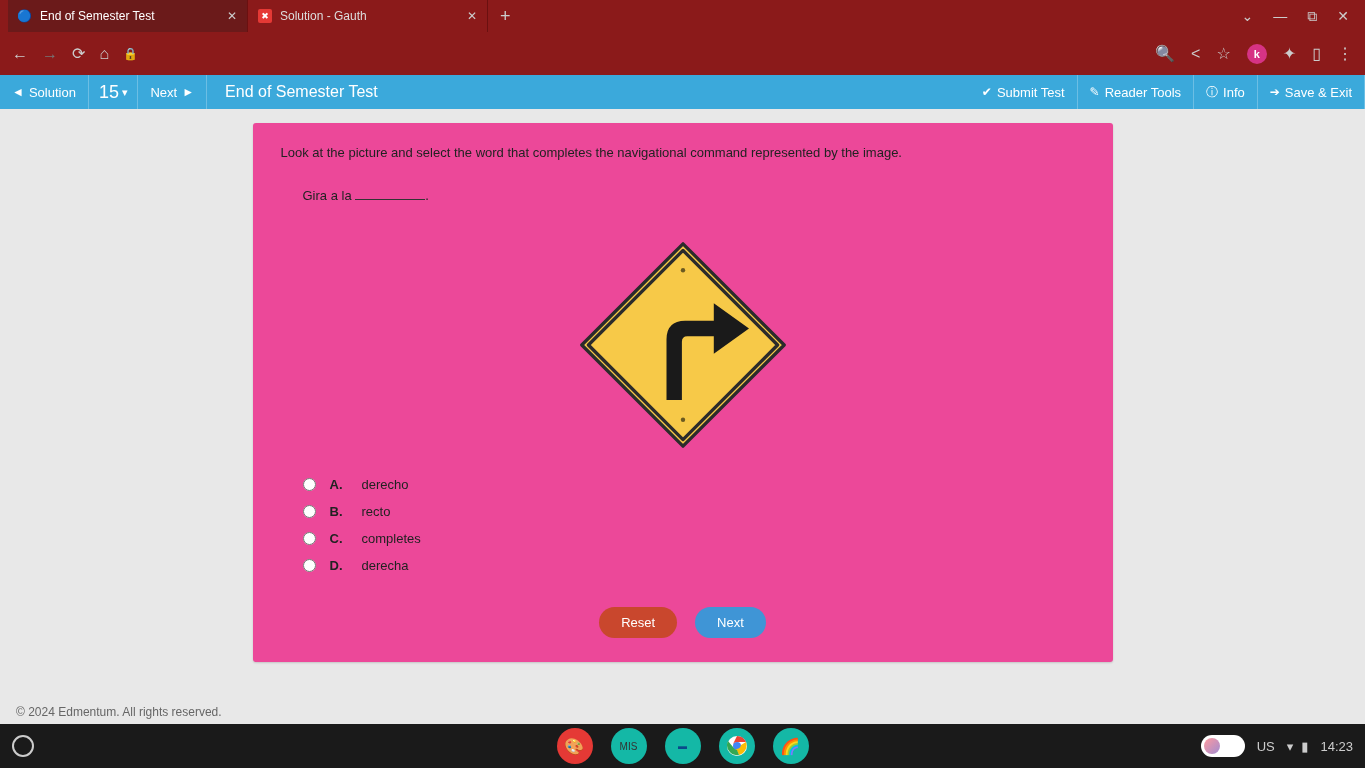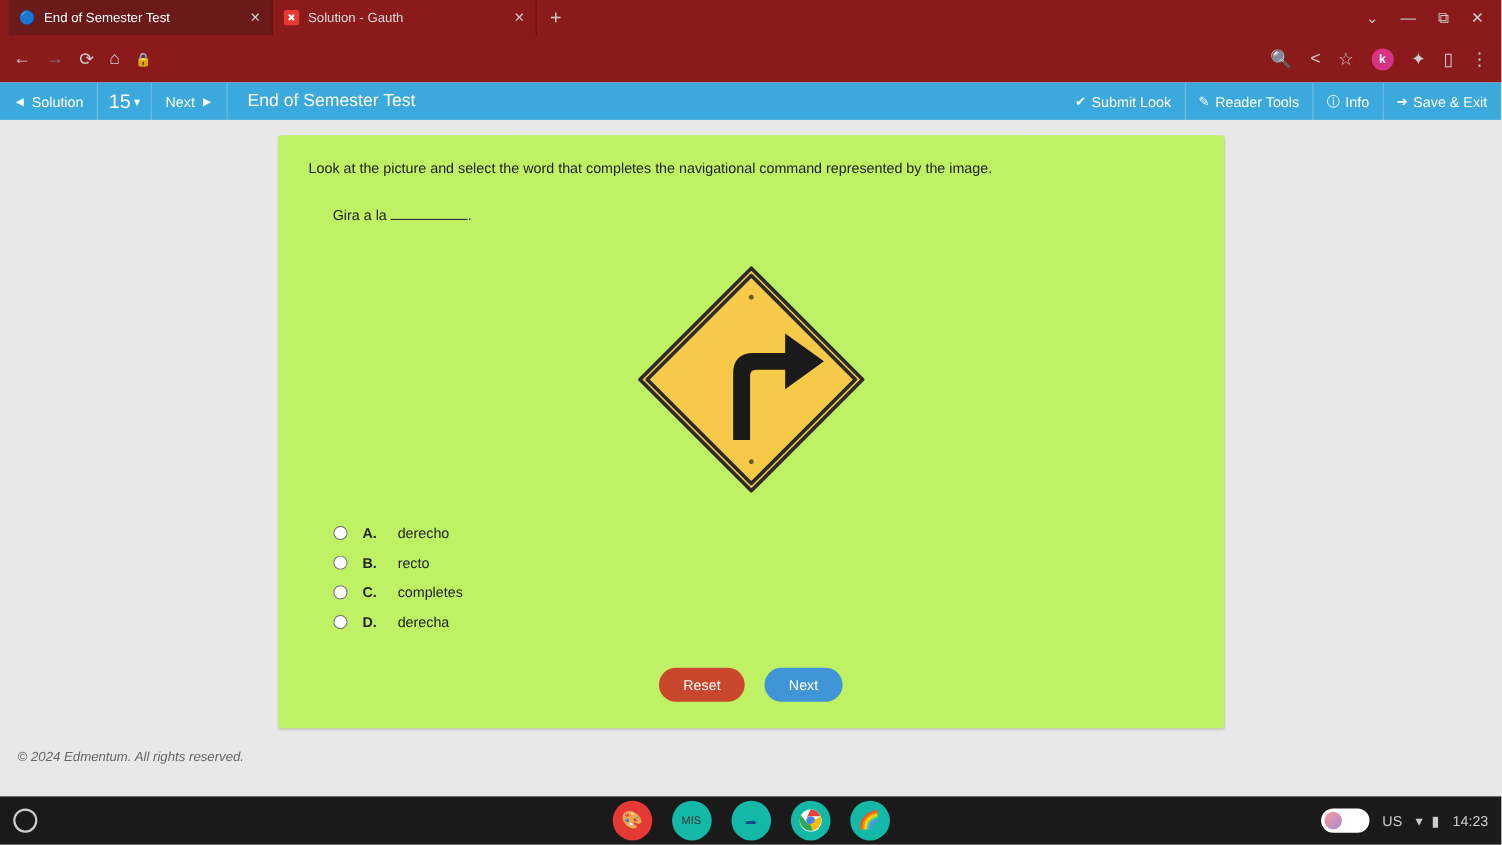--- a/index.html
+++ b/index.html
@@ -32,42 +32,42 @@
 .app-bar-left { display: flex; align-items: center; height: 100%; }
 .app-btn { padding: 0 12px; display: flex; align-items: center; gap: 5px; height: 100%; cursor: pointer; border-right: 1px solid rgba(255,255,255,0.25); }
 .q-num { font-size: 18px; padding: 0 10px; display: flex; align-items: center; gap: 3px; height: 100%; border-right: 1px solid rgba(255,255,255,0.25); }
 .q-num .caret { font-size: 11px; }
 .app-title { font-size: 16px; padding-left: 18px; }
 .app-bar-right { margin-left: auto; display: flex; height: 100%; }
 .ic { font-size: 12px; }
 
 
 .content-wrap { padding: 14px 0 0 0; display: flex; justify-content: center; }
-.card { background: #bef264; width: 860px; border-radius: 3px; box-shadow: 0 1px 2px rgba(0,0,0,0.15); padding: 22px 28px 24px; }
+.card { background: #ec4899; width: 860px; border-radius: 3px; box-shadow: 0 1px 2px rgba(0,0,0,0.15); padding: 22px 28px 24px; }
 .question-text { font-size: 13px; color: #222; margin-bottom: 28px; }
 .prompt-line { font-size: 13px; color: #222; margin-left: 22px; margin-bottom: 32px; }
 .blank { display: inline-block; border-bottom: 1px solid #333; width: 70px; }
 
 .image-zone { display: flex; justify-content: center; margin: 8px 0 22px; }
 .sign-wrap { width: 220px; height: 220px; position: relative; }
 .sign-wrap svg { width: 100%; height: 100%; }
 
 .options { margin-left: 22px; margin-top: 12px; }
 .option-row { display: flex; align-items: center; gap: 14px; font-size: 13px; color: #222; margin-bottom: 12px; }
 .option-row input[type=radio] { cursor: pointer; }
 .opt-letter { font-weight: bold; width: 18px; }
 .opt-text { }
 
 .btn-row { display: flex; justify-content: center; gap: 18px; margin-top: 34px; }
 .btn { border: none; border-radius: 18px; padding: 8px 22px; color: #fff; font-size: 13px; cursor: pointer; }
 .btn-reset { background: #c9472d; }
 .btn-next { background: #3f95d6; }
 
 
-.footer { position: absolute; bottom: 73px; left: 16px; font-size: 12px; color: #666; font-style: italic; }
+.footer { position: absolute; bottom: 49px; left: 16px; font-size: 12px; color: #666; }
 
 
 .taskbar { position: absolute; bottom: 0; left: 0; right: 0; height: 44px; background: #1a1a1a; display: flex; align-items: center; padding: 0 12px; }
 .tb-circle { width: 22px; height: 22px; border: 2px solid #ccc; border-radius: 50%; cursor: pointer; }
 .tb-center { position: absolute; left: 50%; transform: translateX(-50%); display: flex; gap: 18px; }
 .tb-app { width: 36px; height: 36px; border-radius: 50%; display: flex; align-items: center; justify-content: center; cursor: pointer; }
 .tb-app.red { background: #e53935; }
 .tb-app.white { background: #14b8a6; }
 .tb-right { margin-left: auto; display: flex; align-items: center; gap: 12px; color: #ccc; font-size: 13px; }
 .pill-switch { width: 44px; height: 22px; background: #fff; border-radius: 12px; position: relative; cursor: pointer; }
@@ -129,21 +129,21 @@
     </div>
     <div class="app-btn">
       <span>Next</span>
       <span class="ic">►</span>
     </div>
     <div class="app-title">End of Semester Test</div>
   </div>
   <div class="app-bar-right">
     <div class="app-btn">
       <span class="ic">✔</span>
-      <span>Submit Look</span>
+      <span>Submit Test</span>
     </div>
     <div class="app-btn">
       <span class="ic">✎</span>
       <span>Reader Tools</span>
     </div>
     <div class="app-btn">
       <span class="ic">ⓘ</span>
       <span>Info</span>
     </div>
     <div class="app-btn">

